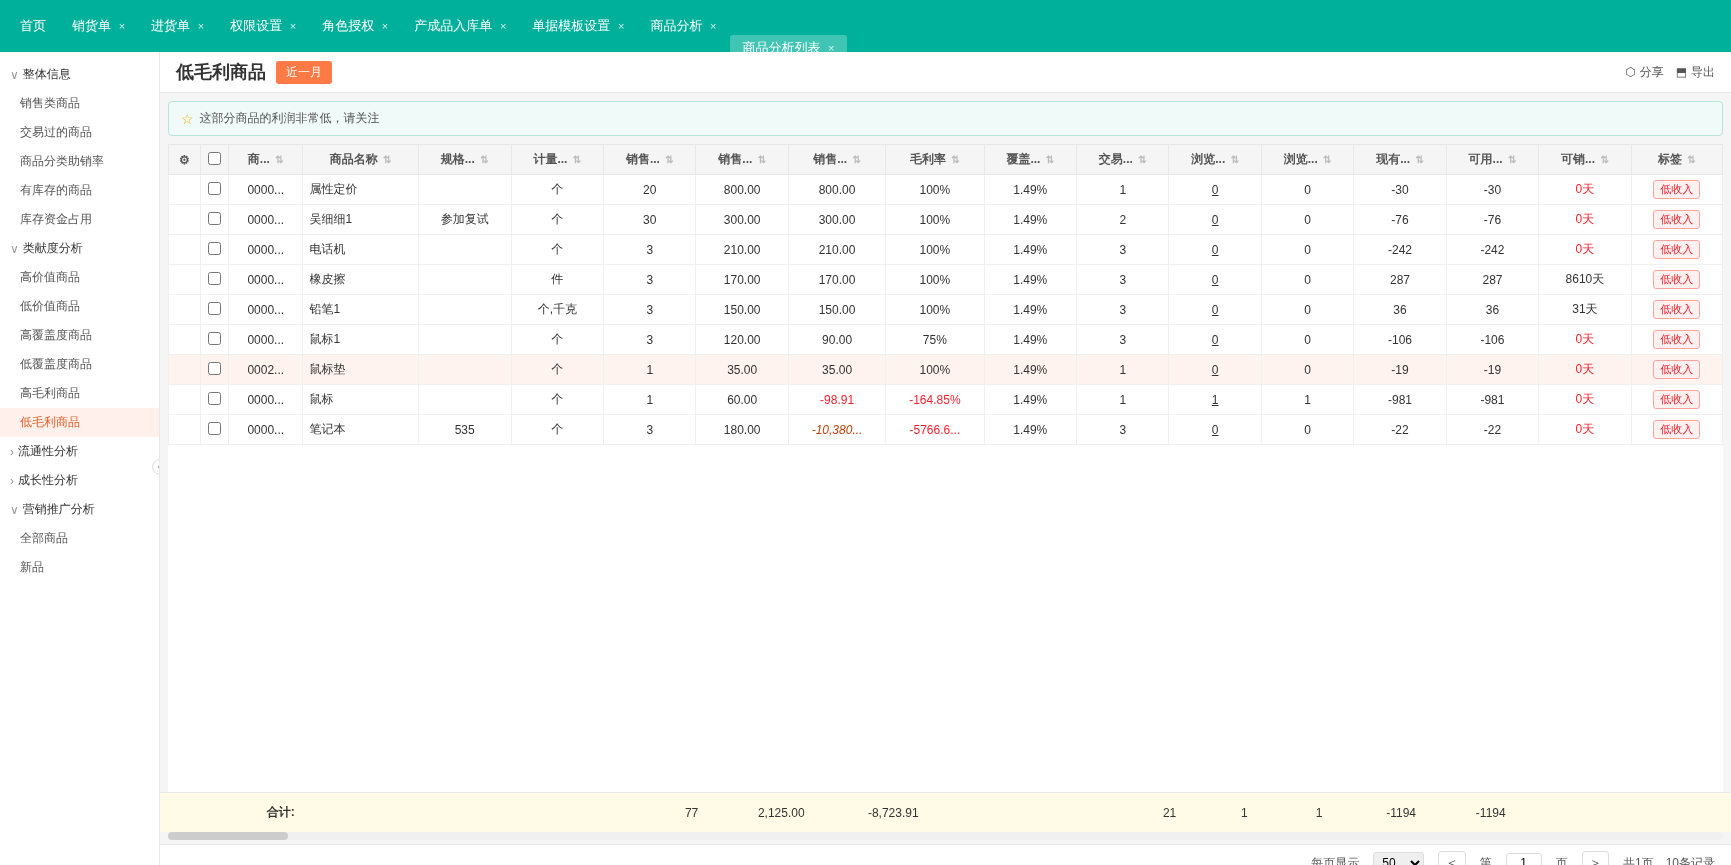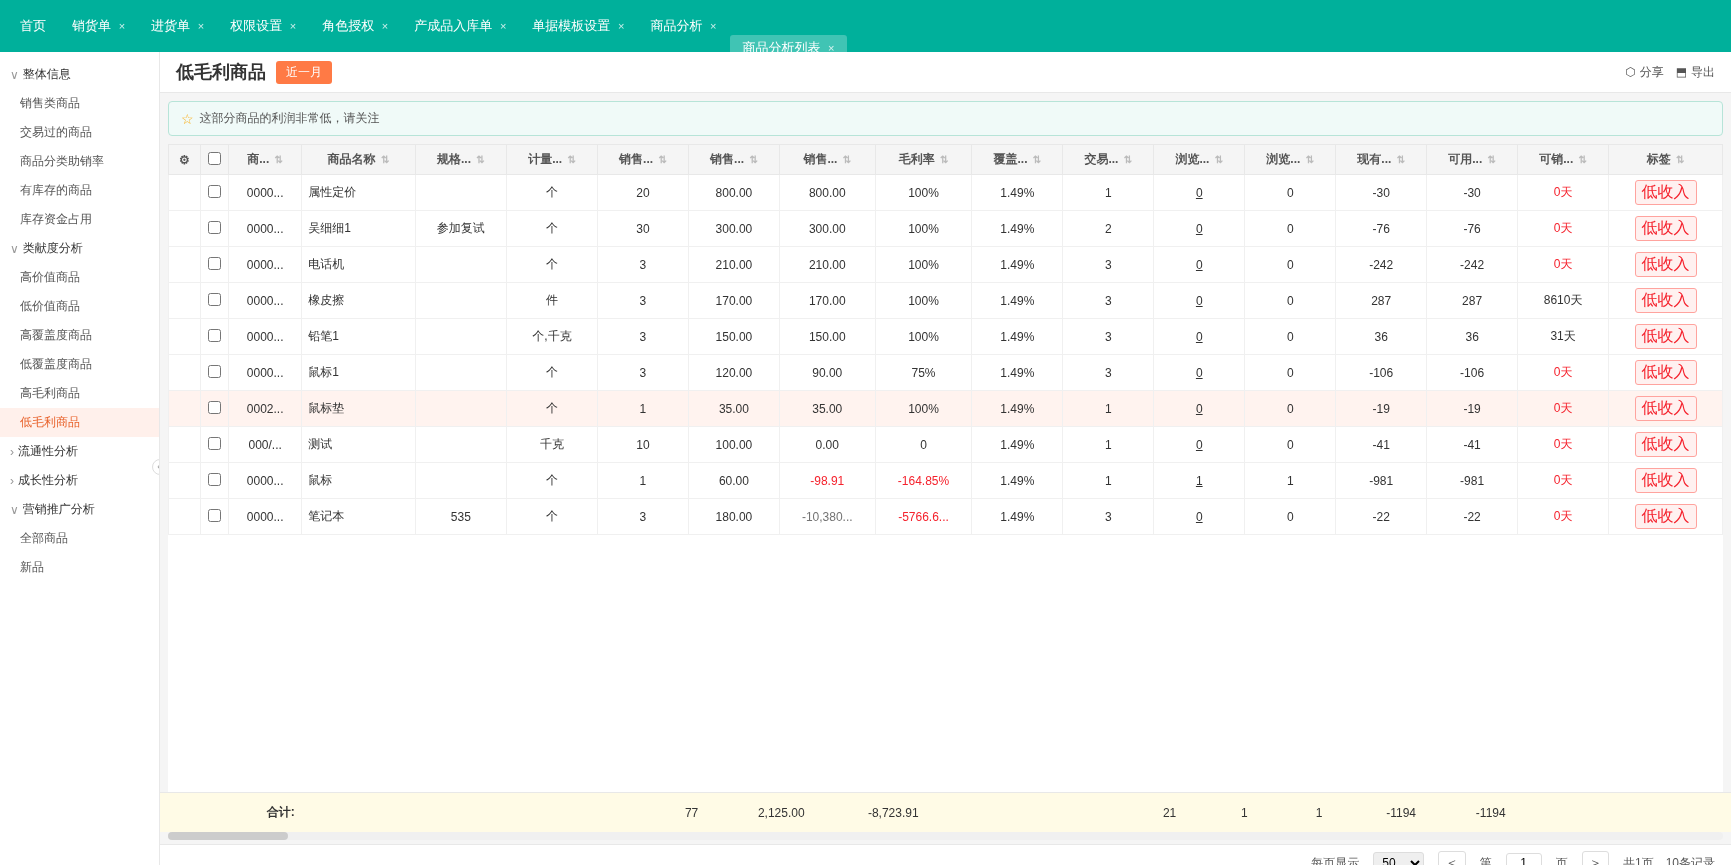--- a/index.html
+++ b/index.html
@@ -183,21 +183,21 @@
       color: #333;
       white-space: nowrap;
     }
     tbody tr.highlighted { background: #fff3ef; }
     .checkbox-cell { width: 28px; }
     .sort-indicator { color: #bbb; font-size: 10px; margin-left: 2px; }
     .tag-badge {
       display: inline-block;
       padding: 1px 6px;
       border-radius: 3px;
-      font-size: 16px;
+      font-size: 11px;
     }
     .tag-low-income { background: #fff1f0; color: #f5222d; border: 1px solid #ffa39e; }
     .underline-link { text-decoration: underline; cursor: pointer; color: #333; }
 
     
     .total-row {
       background: #fffbe6;
       display: flex;
       align-items: center;
       padding: 6px 16px;
@@ -550,44 +550,20 @@
     <td style="color:#f5222d;">0天</td>
     <td>
       <span class="tag-badge tag-low-income">低收入</span>
     </td>
   </tr>
             <tr>
     <td></td>
     <td class="checkbox-cell">
       <input type="checkbox" style="">
     </td>
-    <td style="color:#333;">000/...</td>
-    <td style="color:#333;text-align:left;padding-left:6px;">测试</td>
-    <td></td>
-    <td>千克</td>
-    <td>10</td>
-    <td>100.00</td>
-    <td style="color:#333;">0.00</td>
-    <td style="color:#333;">0</td>
-    <td>1.49%</td>
-    <td>1</td>
-    <td class="underline-link">0</td>
-    <td>0</td>
-    <td>-41</td>
-    <td>-41</td>
-    <td style="color:#f5222d;">0天</td>
-    <td>
-      <span class="tag-badge tag-low-income">低收入</span>
-    </td>
-  </tr>
-            <tr>
-    <td></td>
-    <td class="checkbox-cell">
-      <input type="checkbox" style="">
-    </td>
     <td style="color:#333;">0000...</td>
     <td style="color:#333;text-align:left;padding-left:6px;">鼠标</td>
     <td></td>
     <td>个</td>
     <td>1</td>
     <td>60.00</td>
     <td style="color:#f5222d;">-98.91</td>
     <td style="color:#f5222d;">-164.85%</td>
     <td>1.49%</td>
     <td>1</td>
@@ -604,21 +580,21 @@
     <td></td>
     <td class="checkbox-cell">
       <input type="checkbox" style="">
     </td>
     <td style="color:#333;">0000...</td>
     <td style="color:#333;text-align:left;padding-left:6px;">笔记本</td>
     <td>535</td>
     <td>个</td>
     <td>3</td>
     <td>180.00</td>
-    <td style="color:#737373;">-10,380...</td>
+    <td style="color:#c2410c;font-style:italic;">-10,380...</td>
     <td style="color:#f5222d;">-5766.6...</td>
     <td>1.49%</td>
     <td>3</td>
     <td class="underline-link">0</td>
     <td>0</td>
     <td>-22</td>
     <td>-22</td>
     <td style="color:#f5222d;">0天</td>
     <td>
       <span class="tag-badge tag-low-income">低收入</span>

